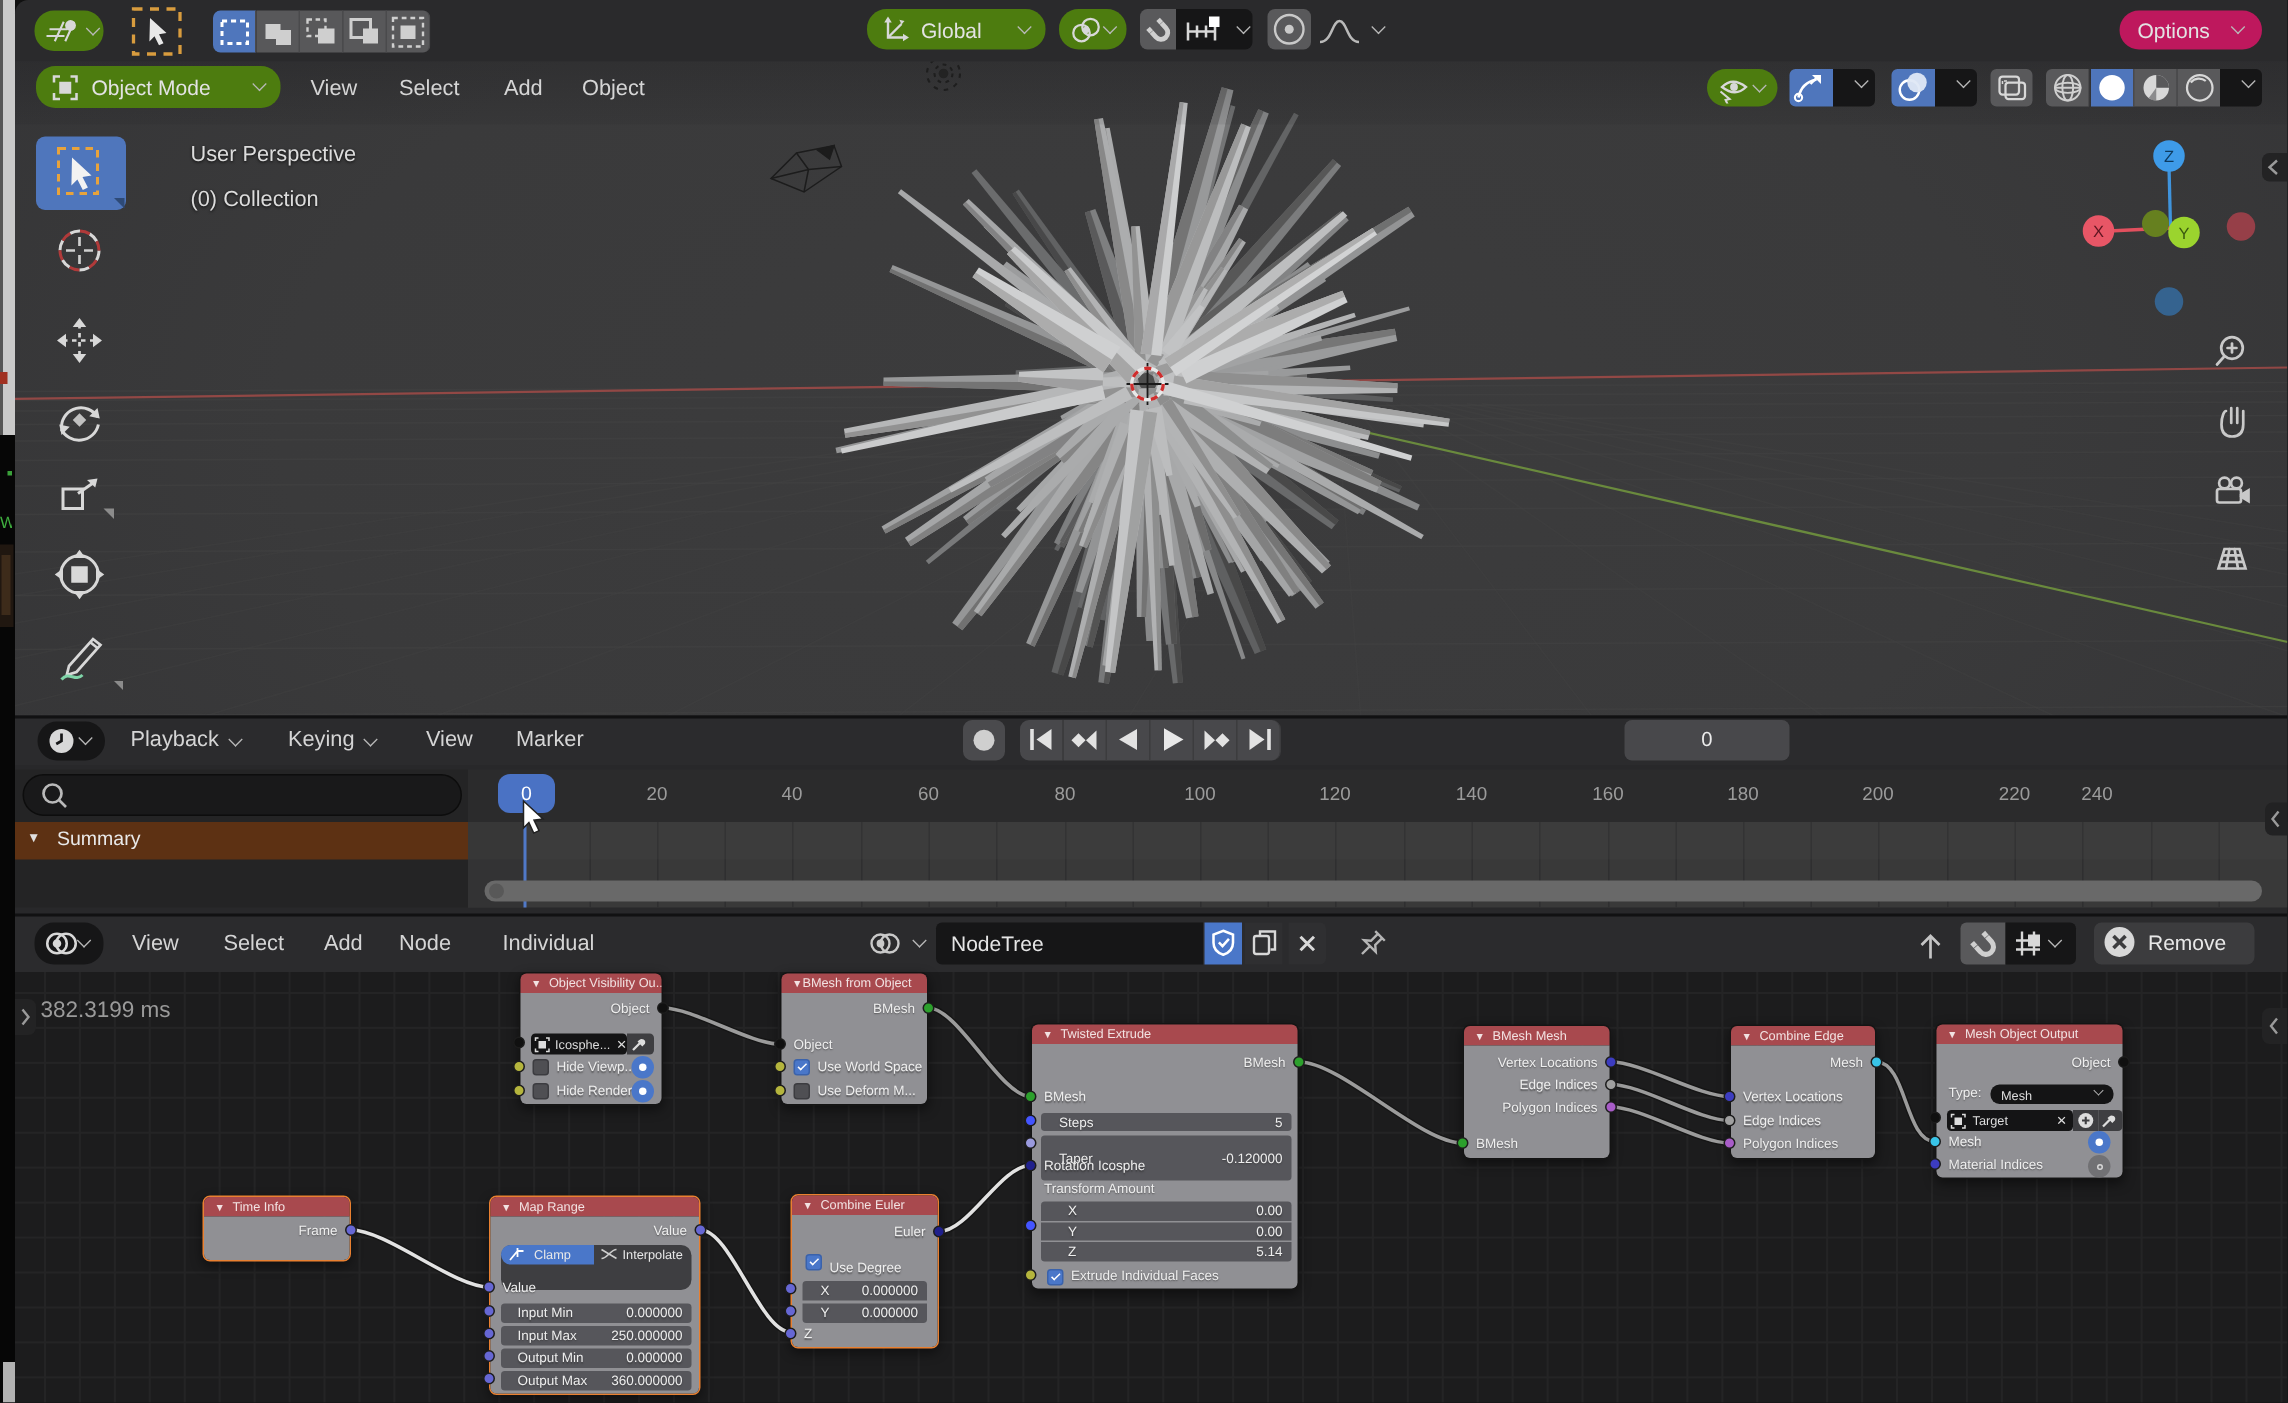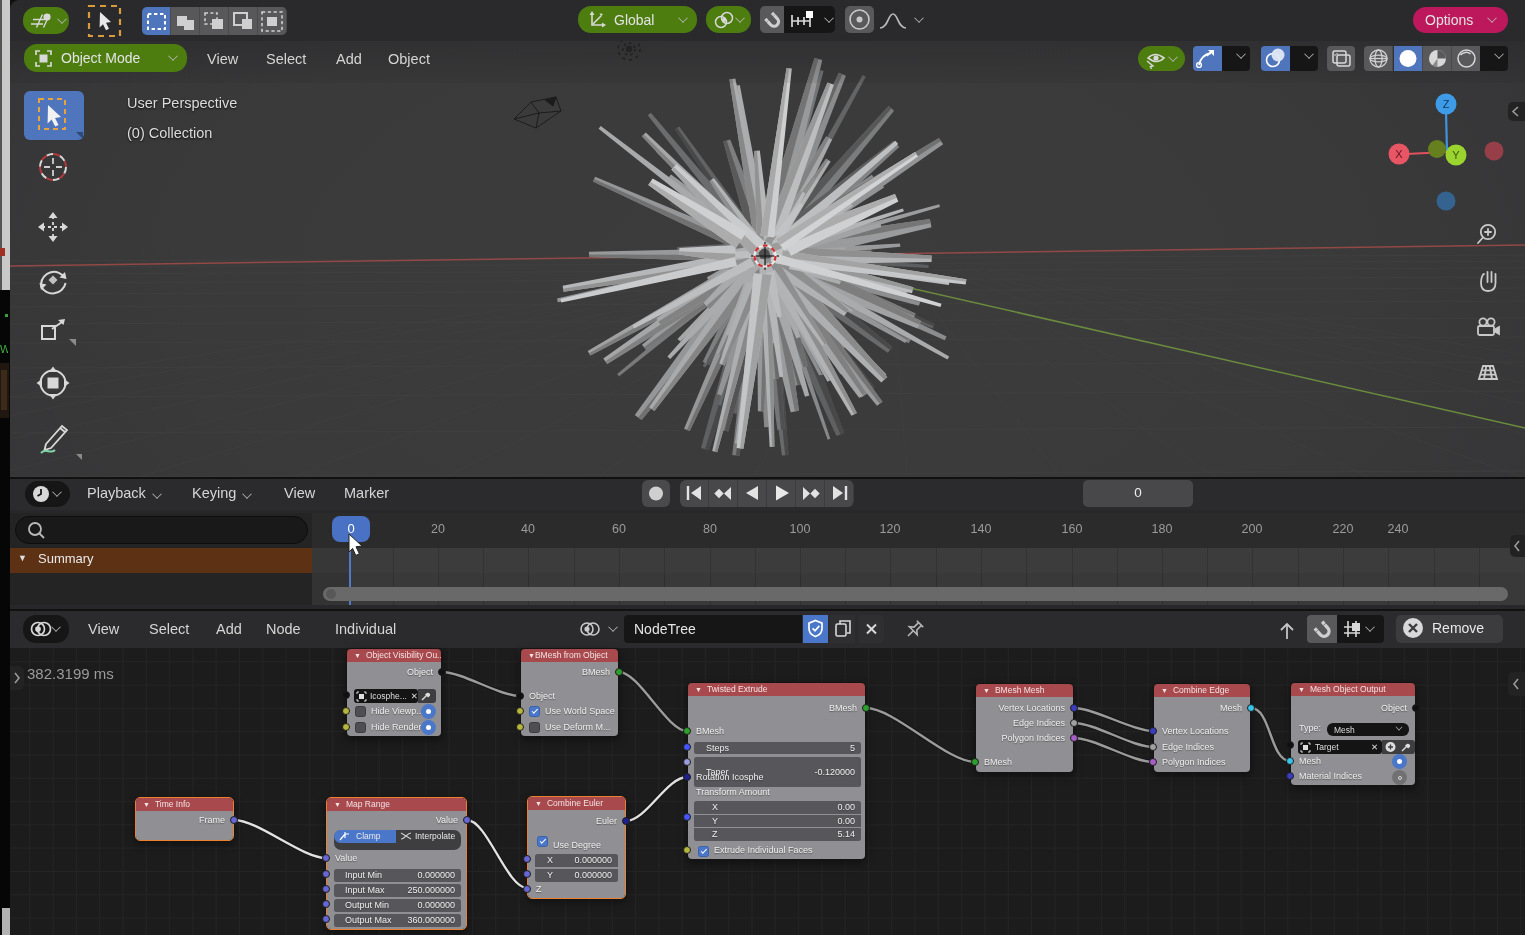--- a/index.html
+++ b/index.html
@@ -986,21 +986,21 @@
         <div class="nh"><span style="margin-left:7px;font-size:7px">▼</span><span style="margin-left:5px">Time Info</span></div>
         <div class="nb"></div>
         <div class="sock" style="left:94px;top:18px;background:#6667d4"></div>
         <div class="nrow" style="right:8px;top:17px">Frame</div>
       </div>
       <div class="node sel" style="left:316px;top:187px;width:141px;height:133px;border:1.6px solid #141414">
         <div class="nh"><span style="margin-left:7px;font-size:7px">▼</span><span style="margin-left:5px">Map Range</span></div>
         <div class="nb"></div>
         <div class="sock" style="left:136px;top:18px;background:#6667d4"></div>
         <div class="nrow" style="right:8px;top:17px">Value</div>
-        <div class="abs" style="left:7px;top:32px;width:127px;height:20px;background:#3e3e41;border-radius:7px;color:#e8e8e8;font-size:8.5px">
+        <div class="abs" style="left:7px;top:32px;width:127px;height:30px;background:#3e3e41;border-radius:7px;color:#e8e8e8;font-size:8.5px">
           <div class="abs" style="left:0;top:0;width:62px;height:13px;background:#4a77c9;border-radius:7px 0 0 7px"></div>
           <svg class="abs" width="11" height="11" style="left:5px;top:1px">
             <path d="M1 9 L6 3 M6 3 h4 M6 3 v-2 M6 3 v4" stroke="#fff" stroke-width="1.2" fill="none"></path>
           </svg>
           <span class="abs" style="left:22px;top:1px">Clamp</span>
           <svg class="abs" width="12" height="11" style="left:66px;top:1px">
             <path d="M1 8 c4 0 6 -6 10 -6 M1 2 l10 6" stroke="#ccc" stroke-width="1.1" fill="none"></path>
           </svg>
           <span class="abs" style="left:81px;top:1px">Interpolate</span>
         </div>

